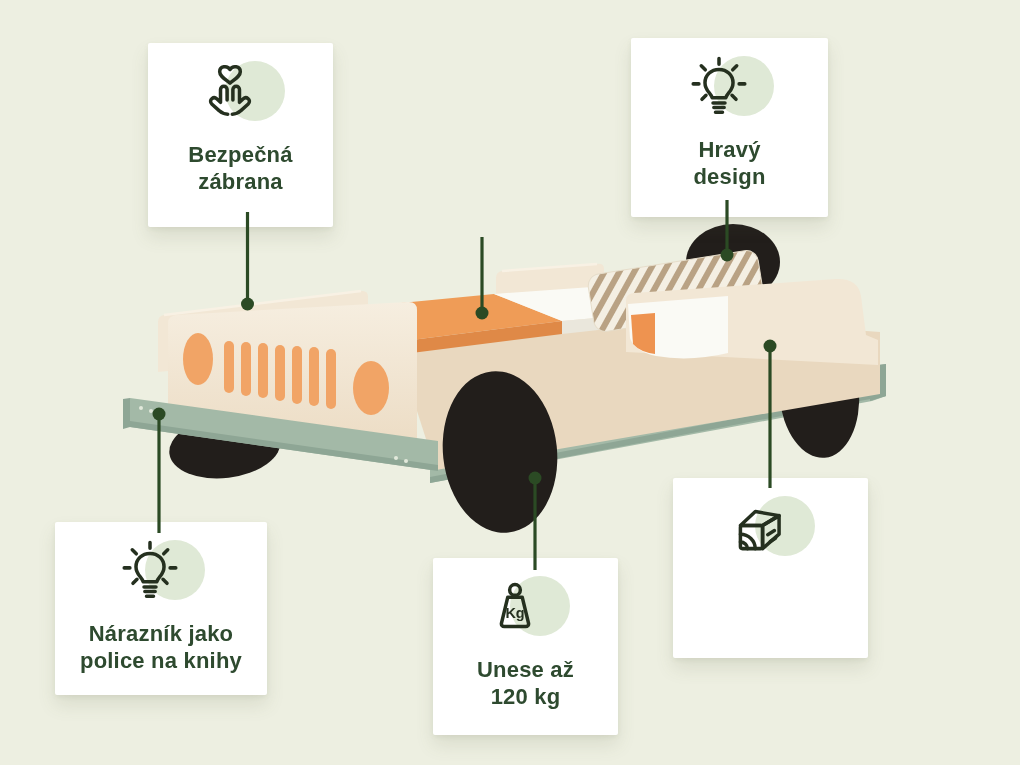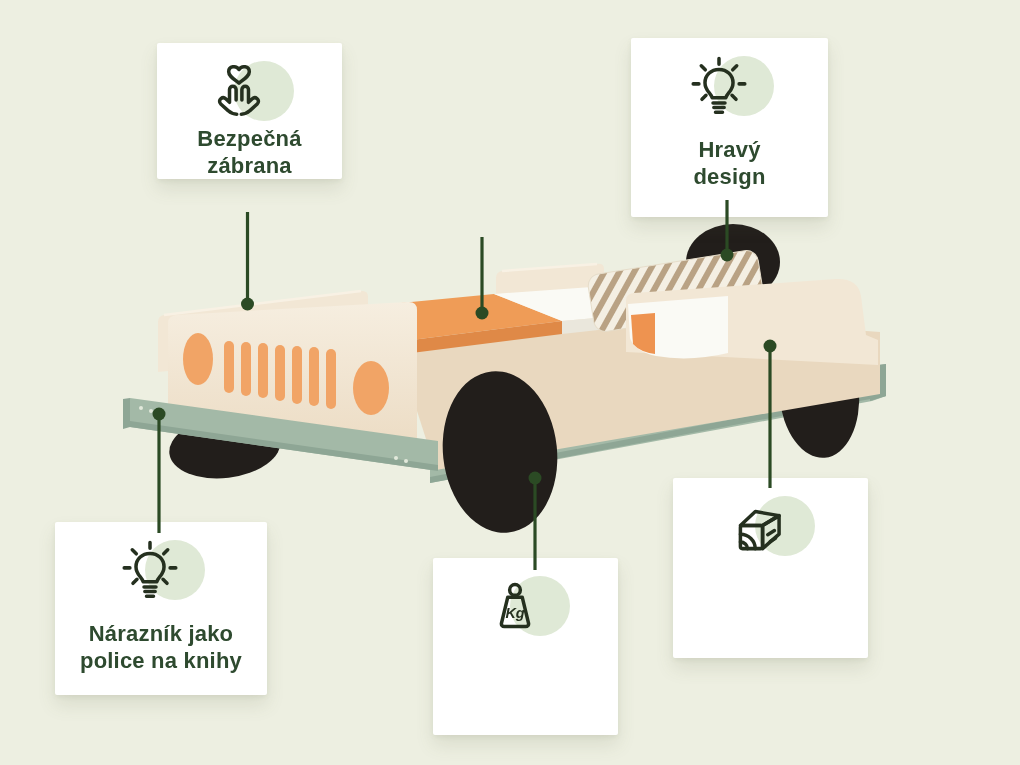--- a/index.html
+++ b/index.html
@@ -13,27 +13,27 @@
   svg.bed{position:absolute;left:0;top:0;z-index:1;}
   svg.overlay{position:absolute;left:0;top:0;z-index:3;pointer-events:none;}
   .card{
     position:absolute;z-index:2;
     background:var(--card_bg,#fff);
     border-radius:2px;
     box-shadow:0 10px 18px rgba(90,100,70,.13),0 2px 5px rgba(90,100,70,.08);
     display:flex;flex-direction:column;align-items:center;
     box-sizing:border-box;
   }
-  .card-1{left:157px;top:43px;width:185px;height:136px;}
+  .card-1{left:148px;top:43px;width:185px;height:184px;}
   .card-2{left:385px;top:71px;width:193px;height:179px;}
   .card-3{left:631px;top:38px;width:197px;height:179px;}
   .card-4{left:55px;top:522px;width:212px;height:173px;}
   .card-5{left:433px;top:558px;width:185px;height:177px;}
   .card-6{left:673px;top:478px;width:195px;height:180px;}
-  .iconwrap{position:relative;width:88px;height:70px;margin:17px auto 11px;font-style:italic;}
+  .iconwrap{position:relative;width:88px;height:70px;margin:17px auto 11px;}
   .icon-circle{
     position:absolute;right:0;top:1px;width:60px;height:60px;border-radius:50%;
     background:var(--icon_circle,#dfe9d6);
   }
   .iconwrap svg{position:absolute;left:0;top:0;width:66px;height:66px;}
   .ic{fill:none;stroke:var(--icon_stroke,#25301f);stroke-width:3.4;stroke-linecap:round;stroke-linejoin:round;}
   .kg-text{font-family:"Liberation Sans",sans-serif;font-size:14px;font-weight:700;fill:var(--icon_stroke,#25301f);stroke:none;}
   .label{
     text-align:center;font-weight:700;font-size:22px;line-height:27px;
     color:var(--title_text,#2e4a2f);letter-spacing:.2px;
@@ -198,20 +198,24 @@
     <div class="iconwrap">
       <span class="icon-circle"></span>
       <svg viewBox="0 0 64 64">
         <g class="ic">
           <circle cx="32" cy="14.5" r="5.2"></circle>
           <path d="M25 21.5h14l6.1 25.2c.4 1.8-.9 3.3-2.7 3.3H21.6c-1.8 0-3.1-1.5-2.7-3.3z"></path>
         </g>
         <text class="kg-text" x="32" y="42" text-anchor="middle">Kg</text>
       </svg>
     </div>
+    <div class="label">
+      <div>Unese až</div>
+      <div>120 kg</div>
+    </div>
   </div>
 
   <div class="card card-6">
     <div class="iconwrap">
       <span class="icon-circle"></span>
       <svg viewBox="0 0 64 64">
         <g class="ic">
           <rect x="13" y="29.5" width="21.5" height="22.5" rx="2"></rect>
           <path d="M13 29.5L27.5 16l23 4-16 9.5z"></path>
           <path d="M34.5 29.5l16-9.5V38L34.5 52z"></path>

